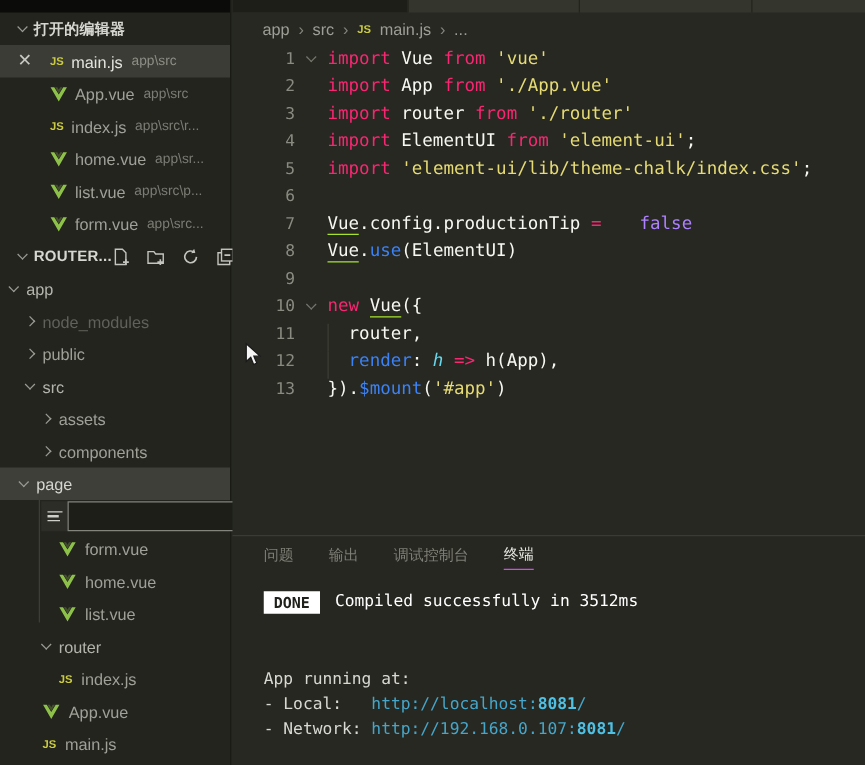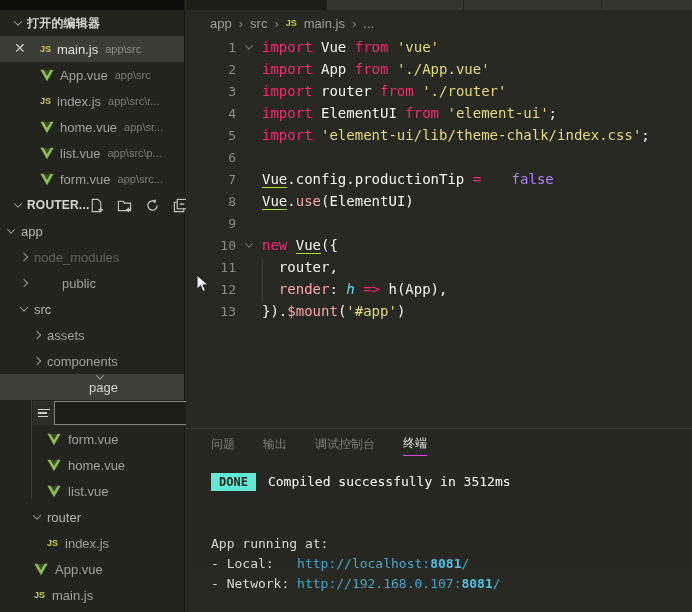--- a/index.html
+++ b/index.html
@@ -70,36 +70,36 @@
   .fold { width:26px; flex:none; display:flex; justify-content:center; }
   .fold .chev { border-color:#74756c; }
   .cl-content { white-space:pre; color:#f8f8f2; position:relative; }
   .code-line.cur .gutter { color:#c9c9c3; }
   .code-line.cur .cl-content { flex:1; margin-right:14px; background:#4b4a3e; height:22px; }
   .code-line.guide .cl-content::before { content:""; position:absolute; left:0; top:0;
     width:1px; height:22px; background:#3c3d35; }
   .tk-kw  { color:#f92672; }
   .tk-str { color:#e6db74; }
   .tk-cst { color:#ae81ff;margin-left:22px; }
-  .tk-fn  { color:#fca5a5; }
+  .tk-fn  { color:#3b82f6; }
   .tk-cyn { color:#66d9ef; font-style:italic; }
   .tk-fg  { color:#f8f8f2; }
   .tk-und { color:#f8f8f2; border-bottom:1.5px solid #a6e22e; }
 
   
   #panel { position:absolute; left:186px; top:428px; width:506px; height:140px;
     background:#262720; border-top:1px solid #3a3b33; }
   .panel-tabs { height:33px; display:flex; align-items:center; gap:28px; padding-left:25px; }
   .panel-tab { font-size:12px; color:#7e7f77; padding-bottom:3px; }
   .panel-tab.active { color:#e6e6e0; border-bottom:1px solid #d946ef; }
   #terminal { padding:8px 0 0 25px; font-family:"DejaVu Sans Mono", monospace;
     font-size:13px; }
   .t-line { height:20px; display:flex; align-items:center; white-space:pre; }
   .t-line.badge-line { height:23px; }
-  .t-badge { background:#5eead4; color:#20211b; font-weight:bold; padding:2px 8px;
+  .t-badge { background:#ffffff; color:#20211b; font-weight:bold; padding:2px 8px;
     margin-right:12px; font-size:12px; }
   .tt-green { color:#ffffff; }
   .tt-fg { color:#d9d9d3; }
   .tt-url { color:#46a6c9; }
   .tt-port { color:#4fc1e4; font-weight:bold; }
 
   #mouse-cursor { position:absolute; left:196px; top:274px; z-index:50; }
 </style>
 </head>
 <body>
@@ -186,37 +186,37 @@
 
     <div id="file-tree">
         <div class="tree-row bright" style="padding-left: 8px;">
           <span class="chev down"></span>
           <span class="tree-label">app</span>
         </div>
         <div class="tree-row dim" style="padding-left: 21px;">
           <span class="chev right"></span>
           <span class="tree-label">node_modules</span>
         </div>
-        <div class="tree-row" style="padding-left: 21px; gap: 28px;">
+        <div class="tree-row" style="padding-left: 21px;">
           <span class="chev right"></span>
           <span class="tree-label">public</span>
         </div>
         <div class="tree-row bright" style="padding-left: 21px;">
           <span class="chev down"></span>
           <span class="tree-label">src</span>
         </div>
         <div class="tree-row" style="padding-left: 34px;">
           <span class="chev right"></span>
           <span class="tree-label">assets</span>
         </div>
         <div class="tree-row" style="padding-left: 34px;">
           <span class="chev right"></span>
           <span class="tree-label">components</span>
         </div>
-        <div class="tree-row sel" style="padding-left: 16px; flex-direction: column;">
+        <div class="tree-row sel" style="padding-left: 16px;">
           <span class="chev down"></span>
           <span class="tree-label">page</span>
         </div>
         <div class="tree-input-row">
           <span class="ti-iconbox">
             <span class="icon-file-lines">
               <i></i>
               <i></i>
               <i></i>
             </span>

